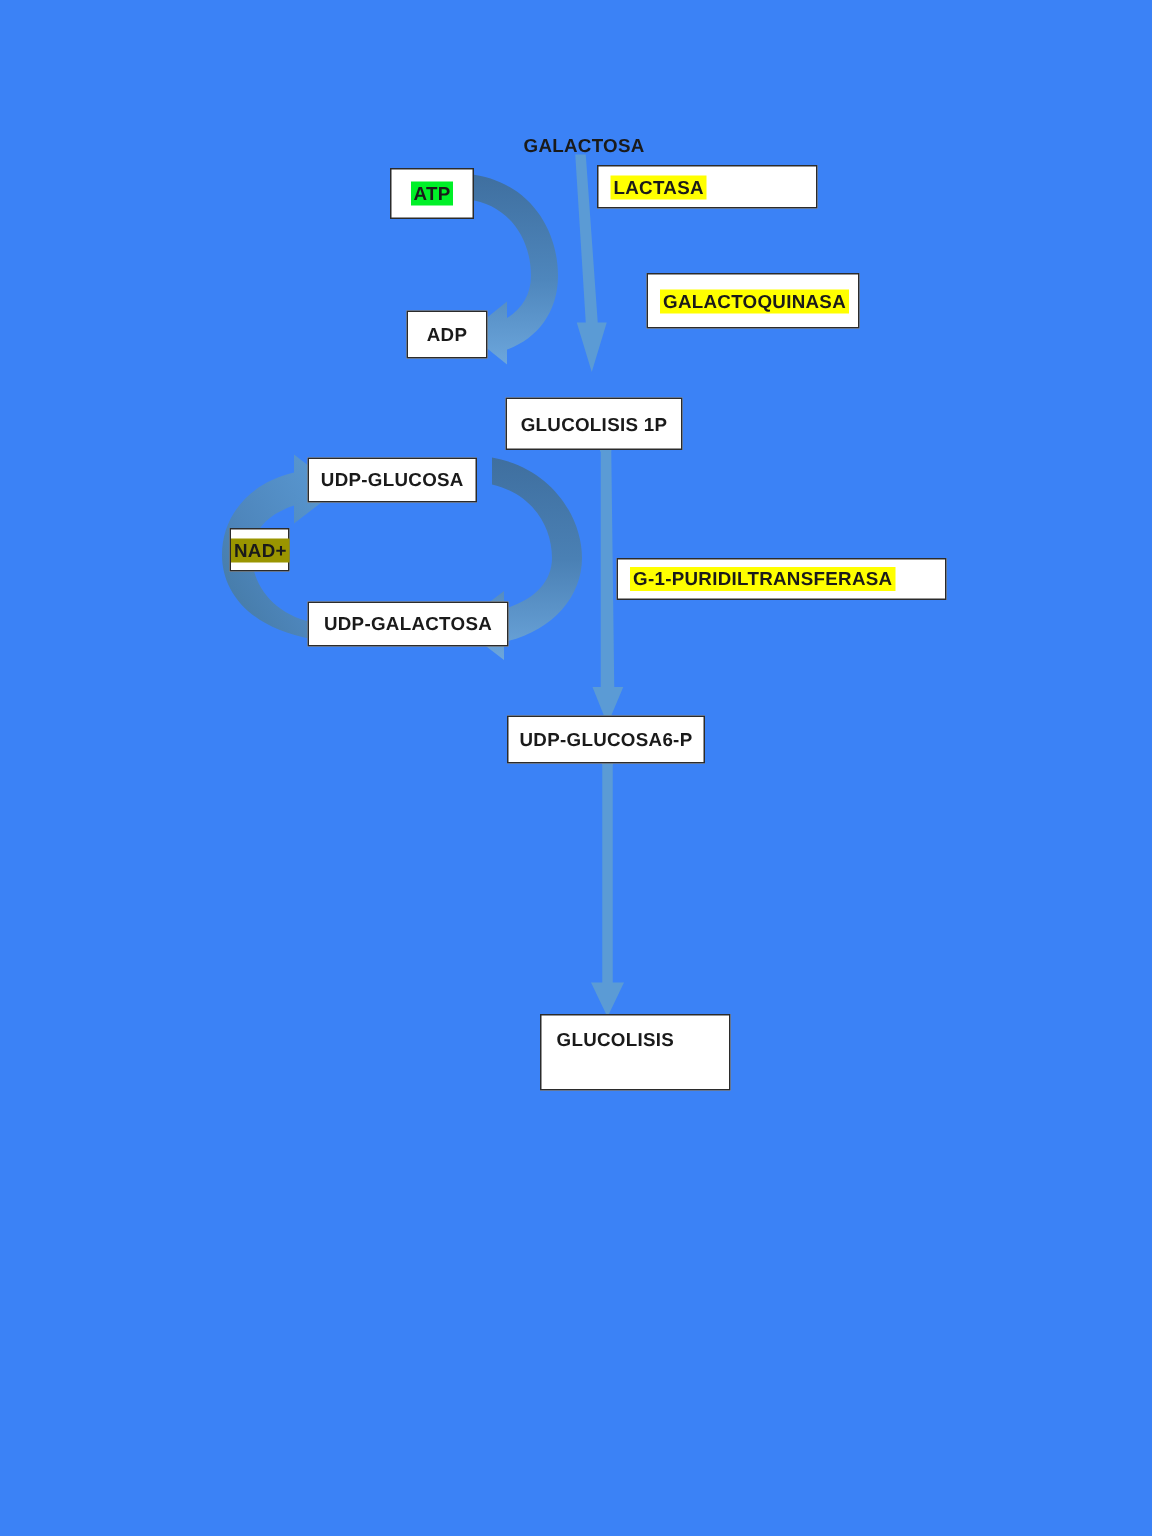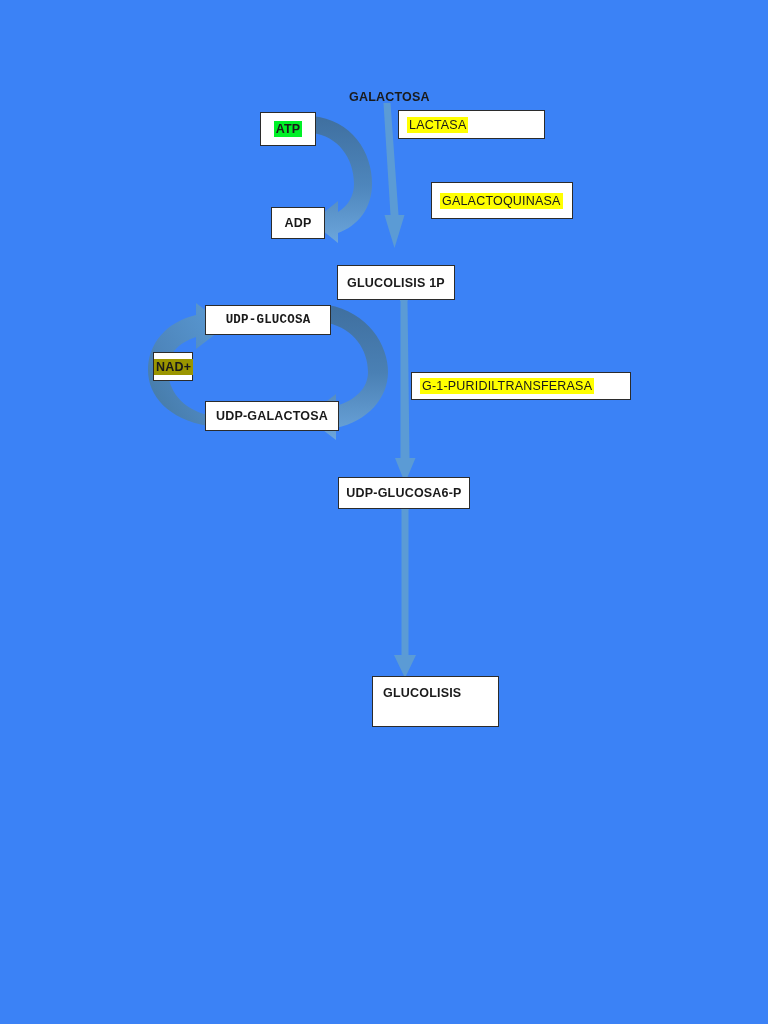--- a/index.html
+++ b/index.html
@@ -59,21 +59,21 @@
     position: absolute;
     box-sizing: border-box;
     border: 1.4px solid #2b2b2b;
     background: #ffffff;
     display: flex;
     align-items: center;
     z-index: 8;
   }
   .enzyme-box .enzyme-label {
     font-size: 12.5px;
-    font-weight: normal;
+    font-weight: bold;
     color: #1a1a1a;
     letter-spacing: 0.2px;
     white-space: nowrap;
     padding-left: 8px;
   }
   .glucolisis-box .node-label {
     align-self: flex-start;
     padding-top: 9px;
     padding-left: 10px;
   }
@@ -173,37 +173,37 @@
   </div>
 
   <div class="node-box center" style="left:271px; top:207px; width:54px; height:32px;">
     <span class="node-label">ADP</span>
   </div>
 
   <div class="node-box center" style="left:337px; top:265px; width:118px; height:35px;">
     <span class="node-label">GLUCOLISIS 1P</span>
   </div>
 
-  <div class="node-box center" style="left:205px; top:305px; width:126px; height:30px;font-family:Liberation Mono, monospace;">
+  <div class="node-box center" style="left:205px; top:305px; width:113px; height:30px;">
     <span class="node-label">UDP-GLUCOSA</span>
   </div>
 
   <div class="node-box center" style="left:153px; top:352px; width:40px; height:29px;">
     <span class="node-label"><span class="hl hl-olive">NAD+</span></span>
   </div>
 
   <div class="node-box center" style="left:205px; top:401px; width:134px; height:30px;">
     <span class="node-label">UDP-GALACTOSA</span>
   </div>
 
   <div class="node-box center" style="left:338px; top:477px; width:132px; height:32px;">
     <span class="node-label">UDP-GLUCOSA6-P</span>
   </div>
 
-  <div class="node-box glucolisis-box" style="left:372px; top:676px; width:127px; height:51px;">
+  <div class="node-box glucolisis-box" style="left:360px; top:676px; width:127px; height:51px;">
     <span class="node-label">GLUCOLISIS</span>
   </div>
 
   <div class="enzyme-box" style="left:398px; top:110px; width:147px; height:29px;">
     <span class="enzyme-label"><span class="hl hl-yellow">LACTASA</span></span>
   </div>
 
   <div class="enzyme-box" style="left:431px; top:182px; width:142px; height:37px;">
     <span class="enzyme-label"><span class="hl hl-yellow">GALACTOQUINASA</span></span>
   </div>

